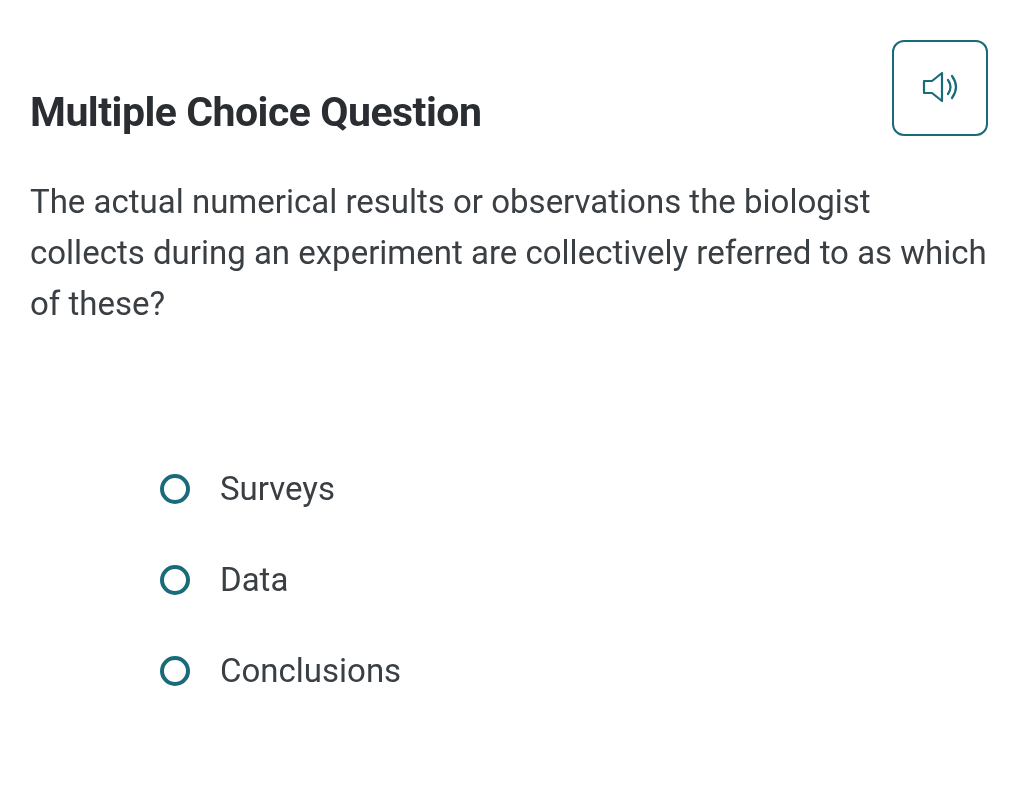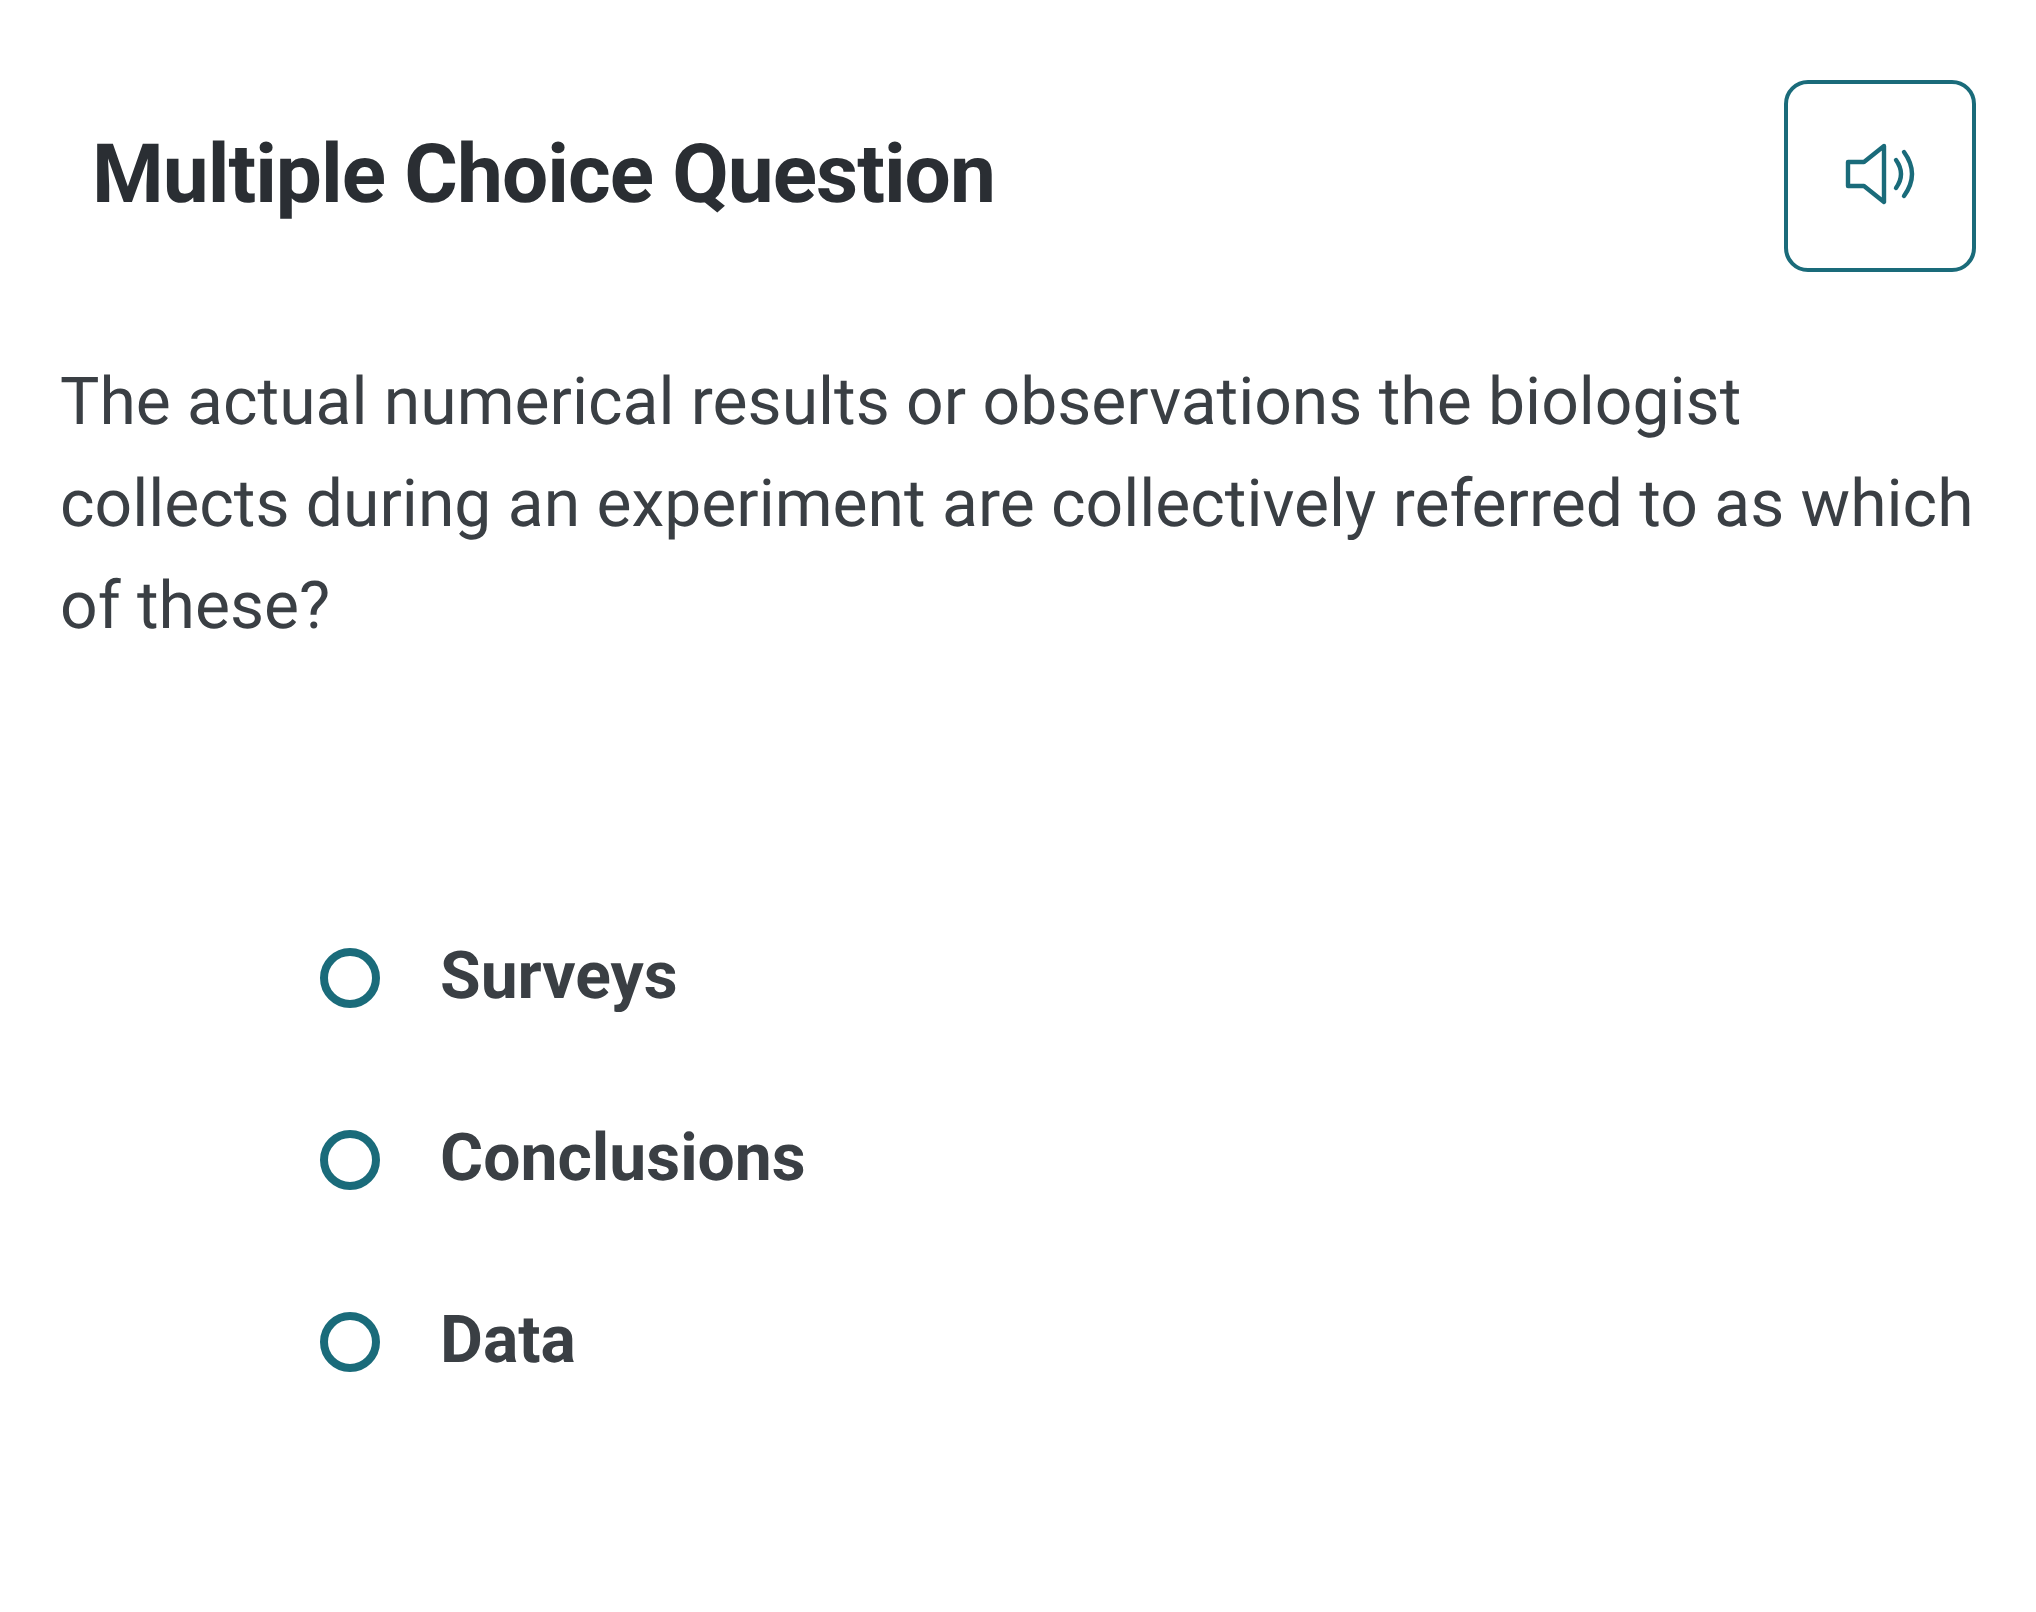--- a/index.html
+++ b/index.html
@@ -10,24 +10,23 @@
     body {
       font-family: -apple-system, BlinkMacSystemFont, 'Segoe UI', Roboto, Helvetica, Arial, sans-serif;
       background: #ffffff;
       width: 1018px;
       height: 806px;
       padding: 40px 30px 30px 30px;
       color: #333333;
     }
     .header-row {
       display: flex;
-      align-items: center;
+      align-items: flex-end;
       justify-content: space-between;
       margin-bottom: 40px;
-      margin-left: 16px;
     }
     .question-title {
       font-size: 41px;
       font-weight: 700;
       color: #2a2e33;
       letter-spacing: -0.5px;
     }
     .audio-button {
       width: 96px;
       height: 96px;
@@ -69,21 +68,21 @@
       width: 30px;
       height: 30px;
       border: 4px solid #1a6b7a;
       border-radius: 50%;
       background: #ffffff;
       flex-shrink: 0;
     }
     .option-label {
       font-size: 33px;
       color: #3a3f44;
-      font-weight: 700;
+      font-weight: 400;
     }
   </style>
 </head>
 <body>
 
 <div class="header-row">
   <h1 class="question-title">Multiple Choice Question</h1>
   <button class="audio-button">
     <span>
       <svg viewBox="0 0 48 48" fill="none">
@@ -97,19 +96,19 @@
 
 <p class="question-text">The actual numerical results or observations the biologist collects during an experiment are collectively referred to as which of these?</p>
 
 <div class="options-container">
   <div class="option-row">
     <span class="radio-circle"></span>
     <span class="option-label">Surveys</span>
   </div>
   <div class="option-row">
     <span class="radio-circle"></span>
-    <span class="option-label">Conclusions</span>
+    <span class="option-label">Data</span>
   </div>
   <div class="option-row">
     <span class="radio-circle"></span>
-    <span class="option-label">Data</span>
+    <span class="option-label">Conclusions</span>
   </div>
 </div>
 
 </body></html>

